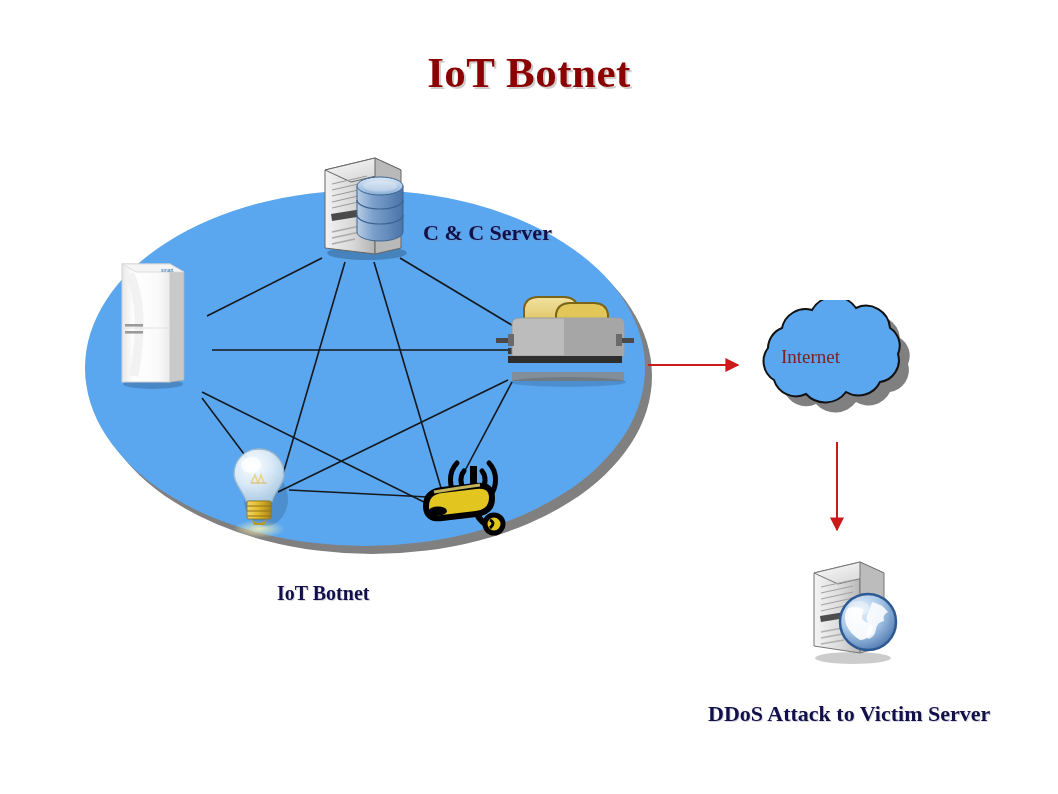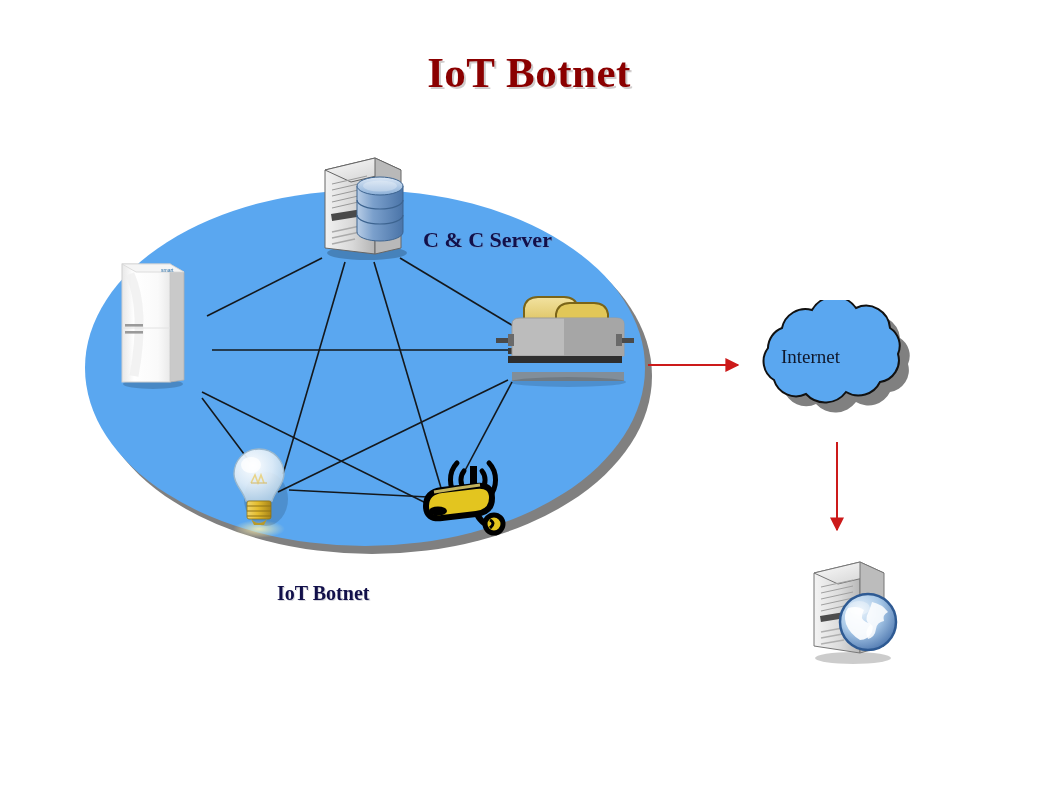--- a/index.html
+++ b/index.html
@@ -27,25 +27,25 @@
   }
 
   
   .lbl{
     color:#12104a;
     font-weight:bold;
     font-family:"Liberation Serif", serif;
     white-space:nowrap;
     text-shadow:1px 1px 0 rgba(140,140,160,0.35);
   }
-  #lbl-cc{left:423px;top:227px;font-size:22px;}
+  #lbl-cc{left:423px;top:220px;font-size:22px;}
   #lbl-botnet{left:277px;top:582px;font-size:20px;}
   #lbl-ddos{left:708px;top:701px;font-size:22px;}
   #lbl-internet{
-    left:781px;top:346px;font-size:19px;color:#0f172a;font-weight:normal;
+    left:781px;top:346px;font-size:19px;color:#7f1d1d;font-weight:normal;
     text-shadow:none;font-family:"Liberation Serif", serif;white-space:nowrap;
   }
 
   
   svg.layer{position:absolute;left:0;top:0;width:1058px;height:794px;overflow:visible;}
   .meshline{stroke:#14181c;stroke-width:1.6;fill:none;}
 </style>
 </head>
 <body>
 
@@ -304,14 +304,15 @@
     </g>
 
     <g>
       <circle cx="70" cy="72" r="28" fill="url(#gGlobe)" stroke="#2e5a93" stroke-width="2.5"></circle>
       <path d="M50 58 q10 -3 16 2 q-5 9 2 12 q9 2 6 10 q-4 8 -12 8 q-10 -6 -14 -16 q-3 -10 2 -16 z" fill="#ffffff" opacity="0.9"></path>
       <path d="M74 52 q10 2 16 10 q-6 3 -4 9 q-7 1 -8 8 q-1 8 -8 10 q-4 -8 2 -14 q-6 -5 -2 -12 q3 -7 4 -11 z" fill="#ffffff" opacity="0.85"></path>
       <ellipse cx="61" cy="58" rx="11" ry="7" fill="#ffffff" opacity="0.35"></ellipse>
     </g>
   </svg>
 
+  <div class="abs lbl" id="lbl-ddos">DDoS Attack to Victim Server</div>
 
 </div>
 
 </body></html>

